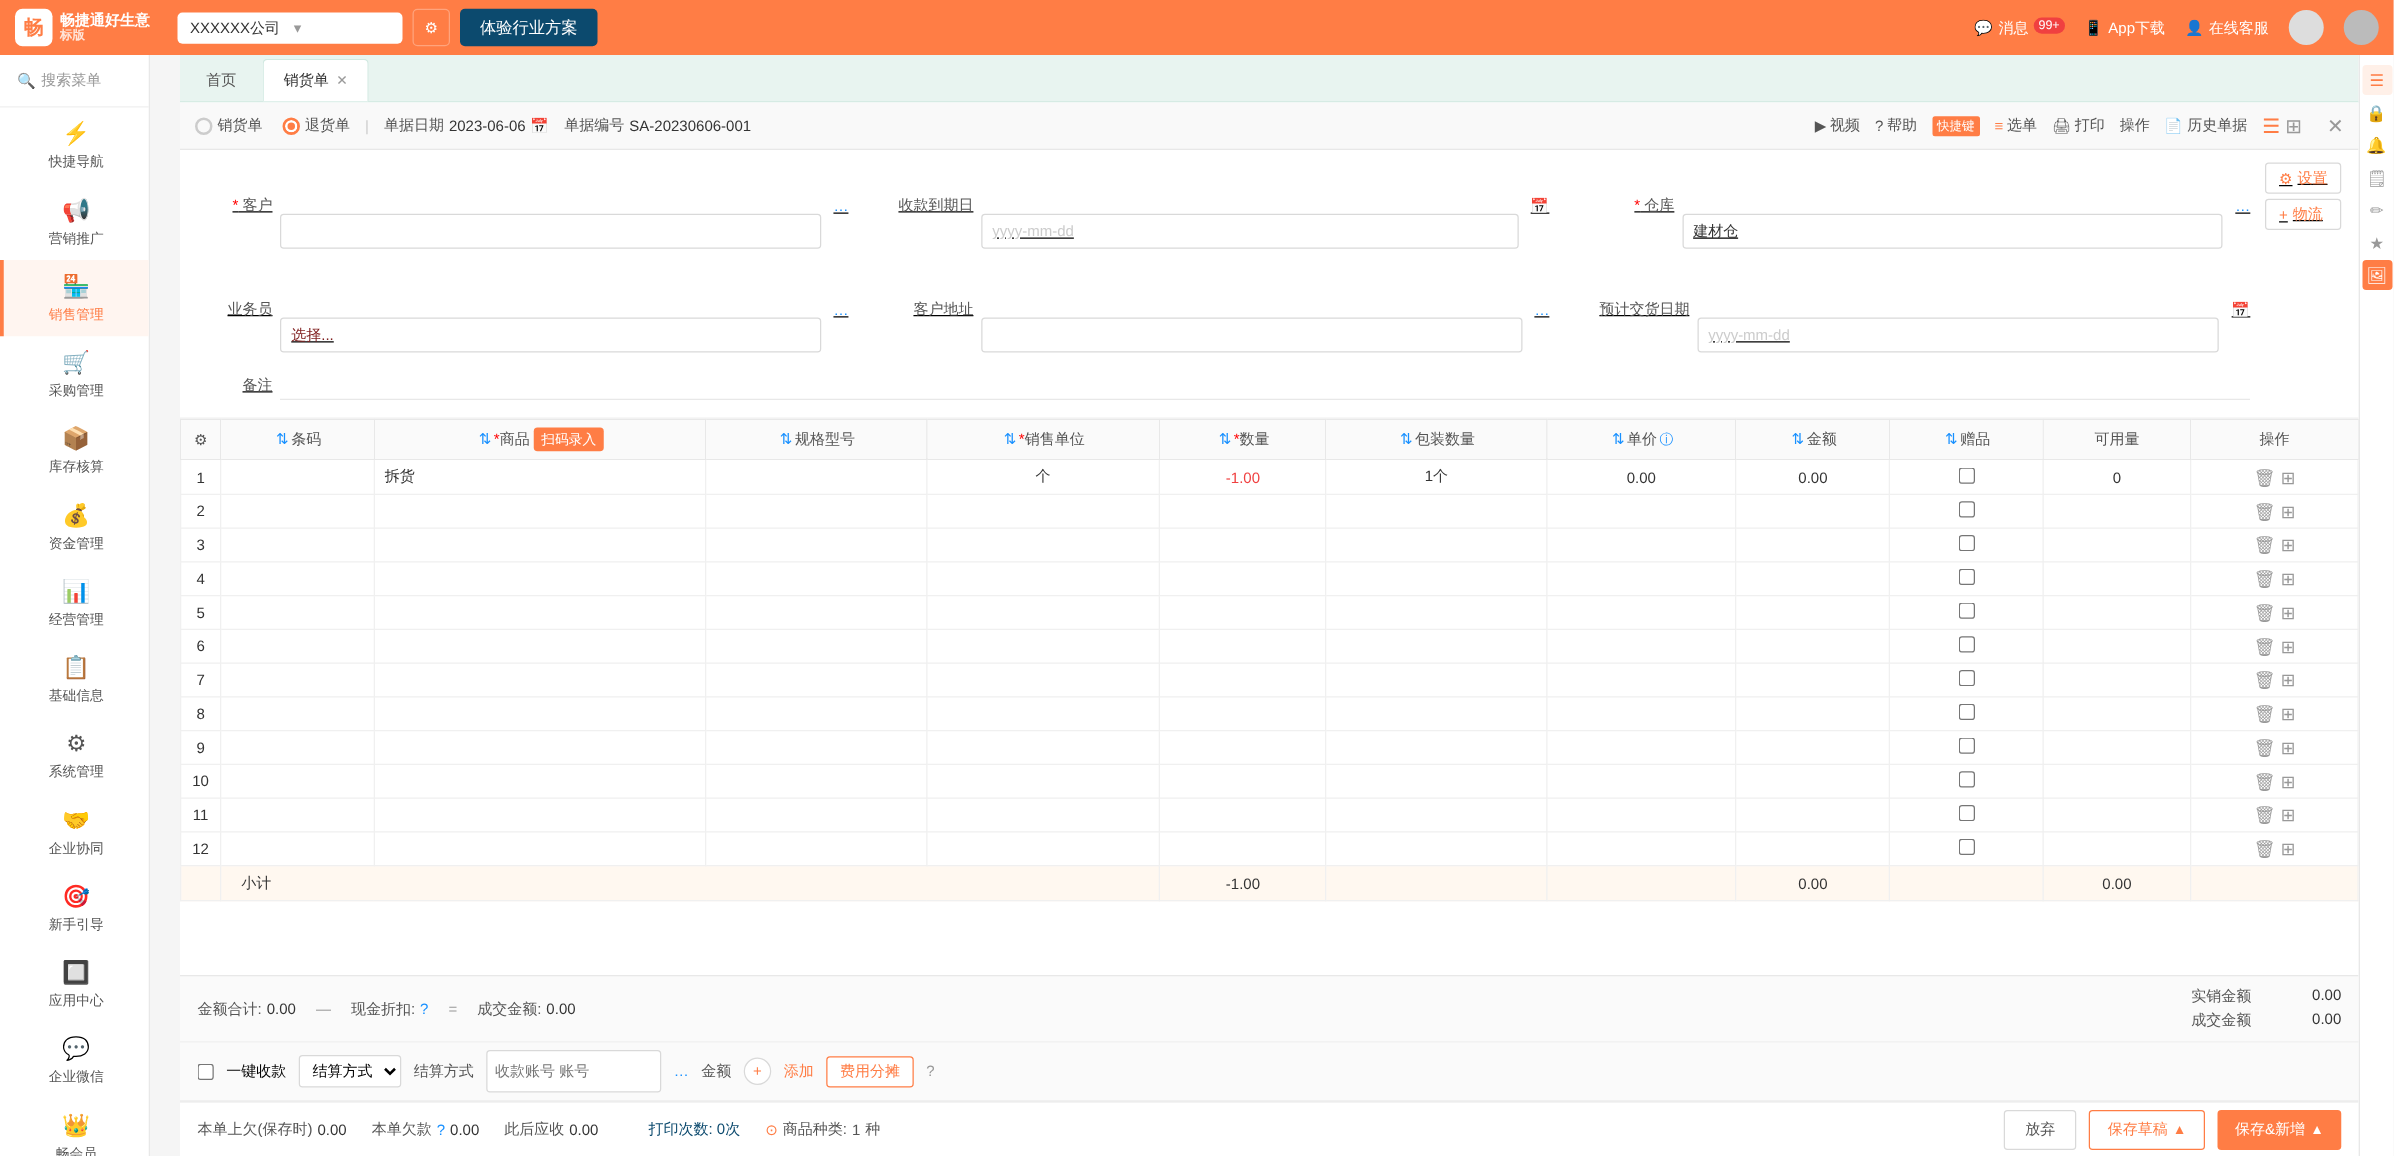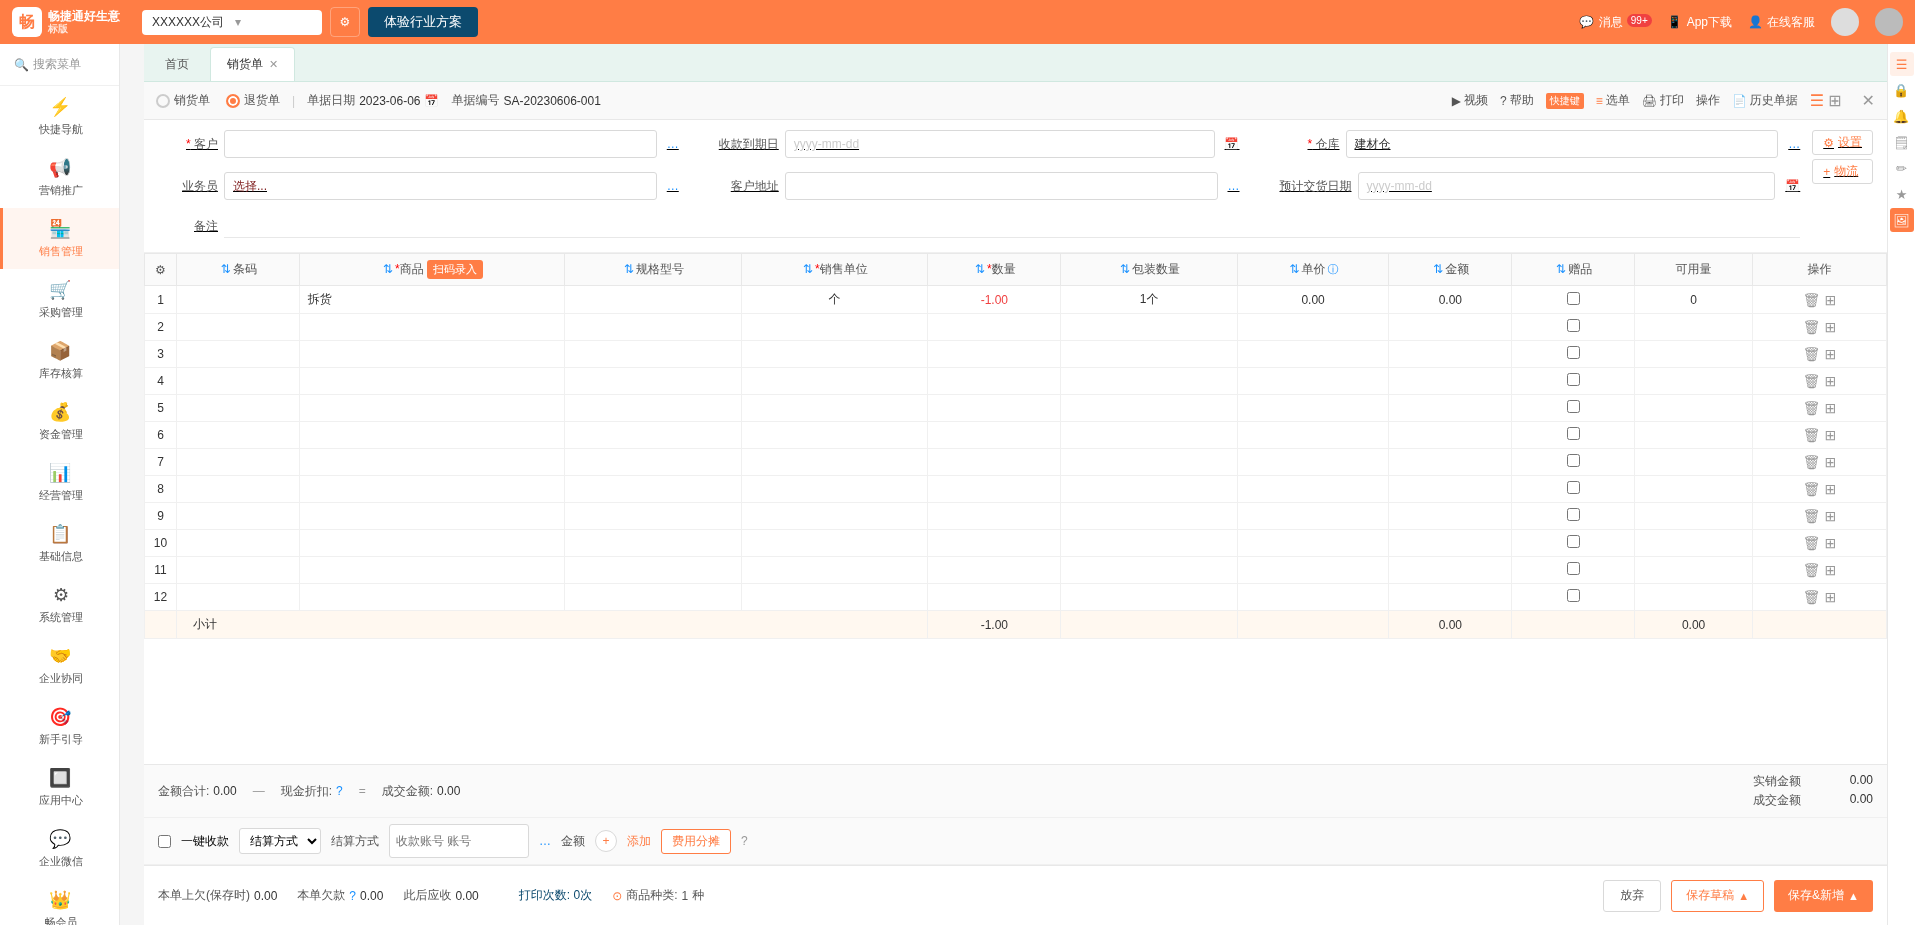--- a/index.html
+++ b/index.html
@@ -226,20 +226,21 @@
     .field-input {
       flex: 1;
       height: 28px;
       border: 1px solid #d9d9d9;
       border-radius: 3px;
       padding: 0 8px;
       color: #333;
       background: white;
       display: flex;
       align-items: center;
+      margin-top: 41px;
     }
     .field-input.empty { color: #ccc; }
     .field-ellipsis { color: #1890ff; cursor: pointer; margin-left: 4px; }
     .field-cal-icon { color: #999; cursor: pointer; margin-left: 4px; }
     .right-btns {
       display: flex;
       flex-direction: column;
       gap: 4px;
       margin-left: 12px;
     }
@@ -383,21 +384,21 @@
       border-radius: 3px;
       padding: 3px 10px;
       cursor: pointer;
     }
     .help-icon { color: #999; cursor: pointer; }
     .summary-item { display: flex; gap: 12px; color: #555; }
     .summary-val { color: #333; font-weight: 500; min-width: 60px; text-align: right; }
 
     
     .status-bar {
-      height: 60px;
+      height: 44px;
       background: white;
       border-top: 1px solid #e8e8e8;
       display: flex;
       align-items: center;
       padding: 0 14px;
       gap: 20px;
       flex-shrink: 0;
     }
     .status-item { display: flex; align-items: center; gap: 4px; color: #555; }
     .status-val { color: #333; }

